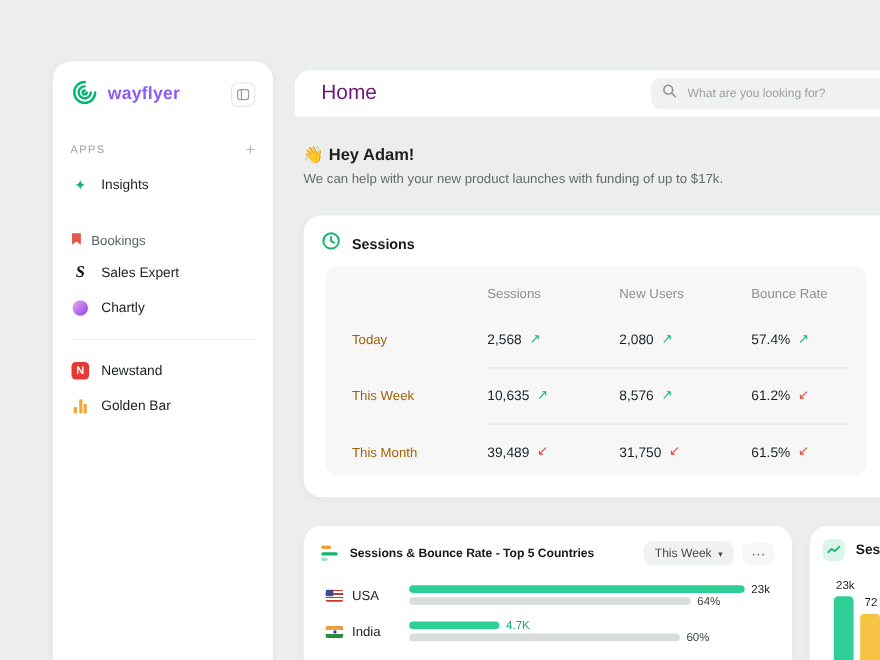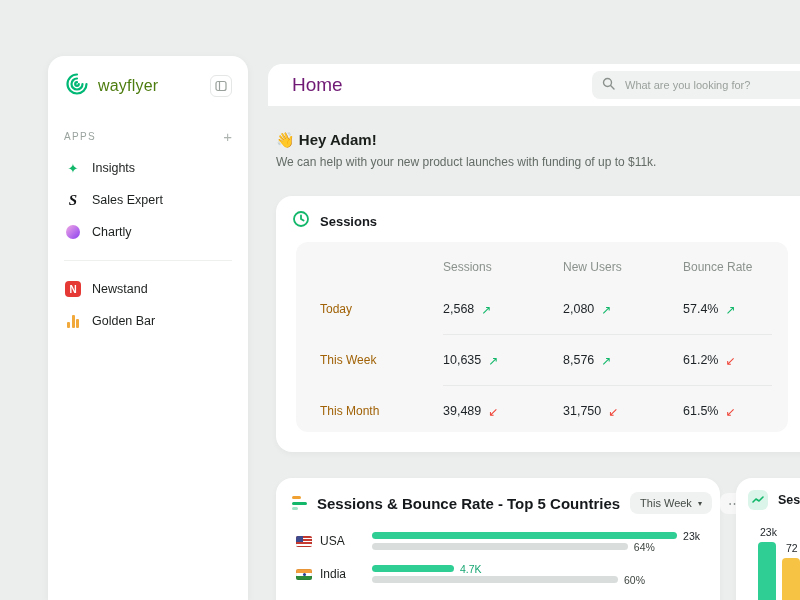--- a/index.html
+++ b/index.html
@@ -7,21 +7,21 @@
     width:800px;height:600px;position:relative;overflow:hidden;
     background:#ebeeec;font-family:"Liberation Sans",sans-serif;color:#16191c;
   }
   
   .sidebar{
     position:absolute;left:48px;top:56px;width:200px;height:544px;
     background:#fff;border-radius:16px 16px 0 0;box-sizing:border-box;
     padding:0 16px;box-shadow:0 2px 8px rgba(20,30,25,.05);
   }
   .logo-row{display:flex;align-items:center;gap:8px;height:56px;margin-top:2px}
-  .logo-text{font-size:16px;font-weight:400;letter-spacing:.2px;color:#4d7c0f}
+  .logo-text{font-size:16px;font-weight:700;letter-spacing:.2px;color:#8b5cf6}
   .collapse-btn{margin-left:auto;width:20px;height:20px;border:1px solid #e4e7e5;border-radius:6px;
     display:flex;align-items:center;justify-content:center;background:#fff;cursor:pointer}
   .section-head{display:flex;align-items:center;margin-top:12px;height:20px;margin-bottom:6px}
   .section-label{font-size:10px;font-weight:400;color:#9aa39e;letter-spacing:1.3px}
   .add-icon{margin-left:auto;color:#aeb5b0;font-size:15px;line-height:1;cursor:pointer}
   .nav-item{display:flex;align-items:center;gap:10px;height:32px;font-size:12.5px;color:#1c201e;cursor:pointer}
   .nav-icon{width:18px;display:flex;justify-content:center;align-items:center}
   .bookings-head{display:flex;align-items:center;gap:8px;margin-top:22px;height:26px;font-size:12px;color:#5c635e}
   .divider{height:1px;background:#eef0ee;margin:12px 0}
   .spark{color:#12b76a;font-size:13px}
@@ -51,21 +51,21 @@
   .card{background:#fff;border-radius:16px;box-shadow:0 2px 6px rgba(20,30,25,.04);position:absolute}
   .card-head{display:flex;align-items:center;gap:10px;padding:14px 16px}
   .card-title{font-size:13px;font-weight:700;color:#16191c;white-space:nowrap}
   .sessions-card{left:276px;top:196px;width:540px;height:256px}
   .table-panel{position:absolute;left:20px;top:46px;width:492px;height:190px;background:#f6f7f6;
     border-radius:12px;box-sizing:border-box;padding:8px 0 0 24px}
   .trow{display:grid;grid-template-columns:123px 120px 120px 1fr;align-items:center;height:50px}
   .trow.thead{height:34px}
   .th{font-size:12px;color:#8b928d}
   .row-label{font-size:12px;color:#a16207}
-  .cell{display:flex;align-items:flex-end;gap:7px}
+  .cell{display:flex;align-items:flex-start;gap:7px}
   .val{font-size:12.5px;color:#1d2227}
   .arrow{font-size:12px;line-height:1}
   .tdivider{height:1px;background:#e7eae8;margin-left:123px;margin-right:16px}
   
   .countries-card{left:276px;top:478px;width:444px;height:160px}
   .rank-icon{display:flex;flex-direction:column;gap:2.5px;width:16px}
   .rank-icon i{display:block;height:3px;border-radius:2px}
   .rank-icon i:nth-child(1){width:9px;background:#f0a132}
   .rank-icon i:nth-child(2){width:15px;background:#12b76a}
   .rank-icon i:nth-child(3){width:6px;background:#9fe3c6}
@@ -120,20 +120,28 @@
   <div class="section-head">
     <span class="section-label">APPS</span>
     <span class="add-icon">+</span>
   </div>
 
   <div class="nav-item">
     <span class="nav-icon spark">✦</span>
     <span>Insights</span>
   </div>
 
+  <div class="bookings-head">
+    <span>
+      <svg width="11" height="13" viewBox="0 0 11 13">
+          <path d="M1.5 1 h8 v10.5 L5.5 8.5 1.5 11.5 z" fill="#e2574c"></path>
+        </svg>
+    </span>
+    <span>Bookings</span>
+  </div>
 
   <div class="nav-item">
     <span class="nav-icon s-glyph">S</span>
     <span>Sales Expert</span>
   </div>
   <div class="nav-item">
     <span class="nav-icon">
         <span class="chartly-orb"></span>
       </span>
     <span>Chartly</span>
@@ -167,21 +175,21 @@
         <circle cx="5.5" cy="5.5" r="4" fill="none" stroke="#8b928d" stroke-width="1.4"></circle>
         <line x1="8.6" y1="8.6" x2="12" y2="12" stroke="#8b928d" stroke-width="1.4" stroke-linecap="round"></line>
       </svg>
     </span>
     <input type="text" placeholder="What are you looking for?" style="">
   </div>
 </div>
 
 <div class="greeting">
   <div class="greet-title">👋 Hey Adam!</div>
-  <div class="greet-sub">We can help with your new product launches with funding of up to $11k.</div>
+  <div class="greet-sub">We can help with your new product launches with funding of up to $17k.</div>
 </div>
 
 <div class="card sessions-card">
   <div class="card-head">
     <span>
       <svg width="18" height="18" viewBox="0 0 18 18">
         <circle cx="9" cy="9" r="7" fill="none" stroke="#12b76a" stroke-width="1.8"></circle>
         <path d="M9 5.5V9l2.6 1.6" fill="none" stroke="#12b76a" stroke-width="1.8" stroke-linecap="round"></path>
       </svg>
     </span>
@@ -248,21 +256,21 @@
   </div>
 </div>
 
 <div class="card countries-card">
   <div class="card-head">
     <span class="rank-icon">
         <i></i>
         <i></i>
         <i></i>
       </span>
-    <span class="card-title" style="font-size:15px">Sessions &amp; Bounce Rate - Top 5 Countries</span>
+    <span class="card-title" style="font-size:11px">Sessions &amp; Bounce Rate - Top 5 Countries</span>
     <span class="head-controls">
       <span class="pill">
         <span>This Week</span>
         <span class="caret">▾</span>
       </span>
       <span class="more-btn">⋯</span>
     </span>
   </div>
 
   <div class="country-rows">

